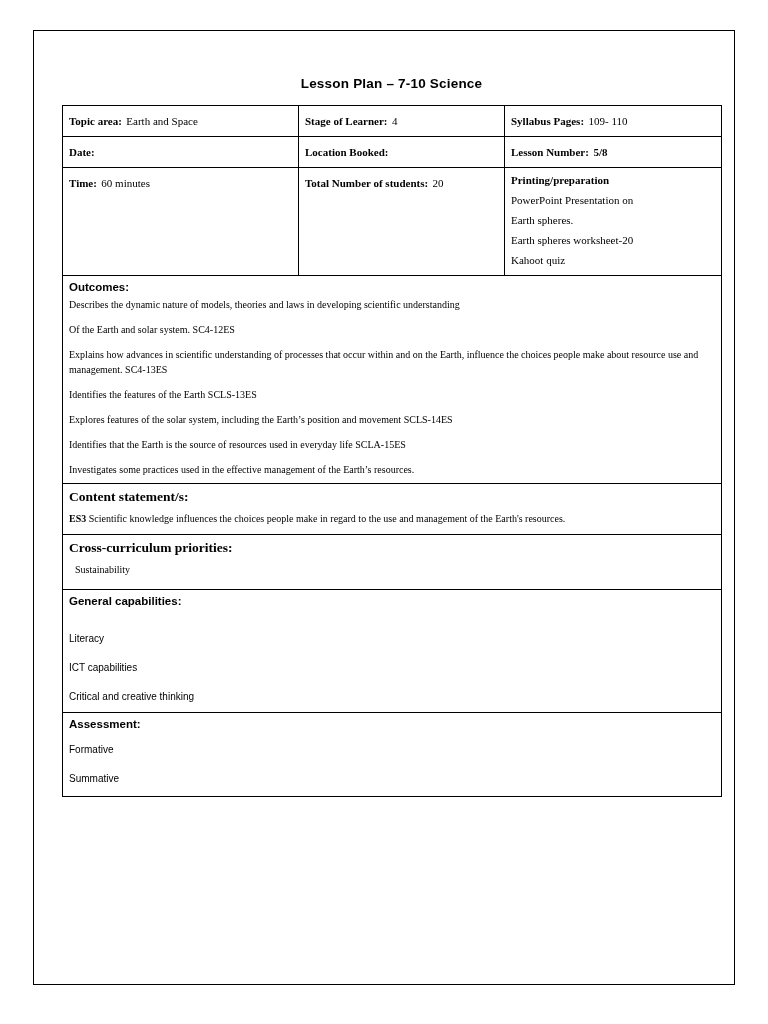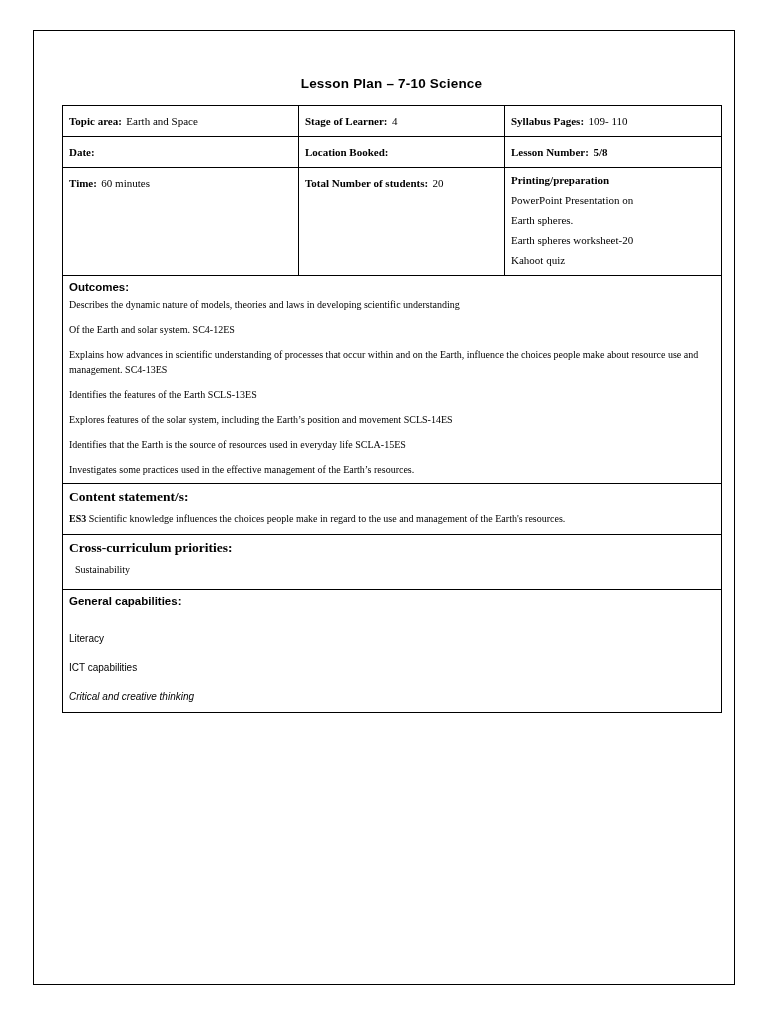--- a/index.html
+++ b/index.html
@@ -77,21 +77,21 @@
     font-size: 10px;
     line-height: 1.5;
     margin: 0 0 10px 0;
   }
   p.para-sans {
     font-family: "Liberation Sans", sans-serif;
     font-size: 10px;
     line-height: 1.5;
     margin: 12px 0 14px 0;
   }
-  p.para-sans:last-child { margin-bottom: 2px; font-style: italic; }
+  p.para-sans:last-child { margin-bottom: 2px; }
   .outcomes-cell { padding-bottom: 8px; }
   .row-tall td { height: 78px; }
   .indent-1 { padding-left: 6px; }
 </style>
 </head>
 <body>
 
 <div class="page">
   <div class="page-border"></div>
 
@@ -181,17 +181,24 @@
 
         <tr>
           <td colspan="3">
             <div class="section-head" style="margin-bottom:24px">General capabilities:</div>
             <p class="para-sans">Literacy</p>
             <p class="para-sans">ICT capabilities</p>
             <p class="para-sans">Critical and creative thinking</p>
           </td>
         </tr>
 
+        <tr>
+          <td colspan="3">
+            <div class="section-head" style="margin-bottom:12px">Assessment:</div>
+            <p class="para-sans">Formative</p>
+            <p class="para-sans" style="margin-bottom:4px">Summative</p>
+          </td>
+        </tr>
       </tbody>
     </table>
 
   </div>
 </div>
 
 </body></html>

